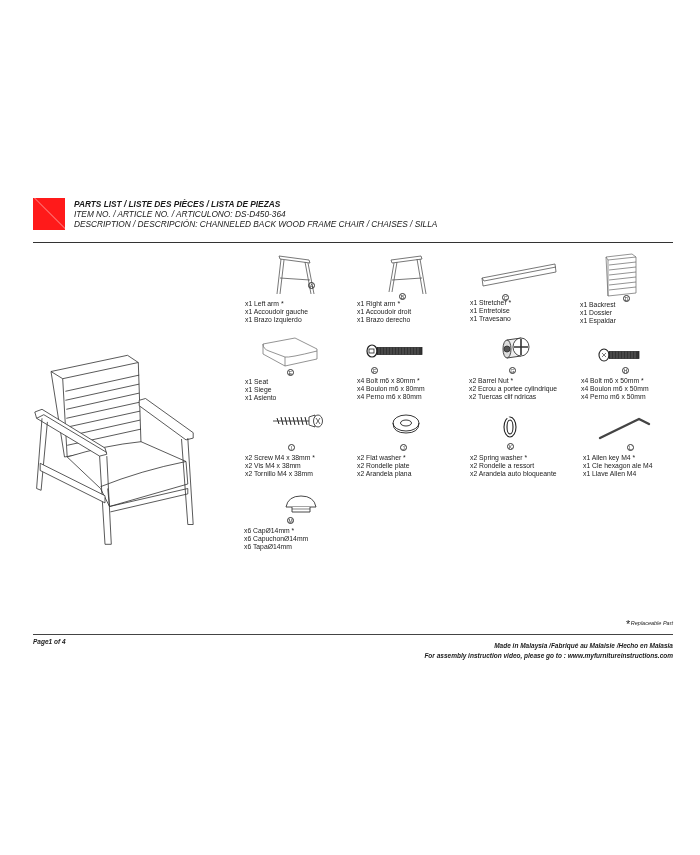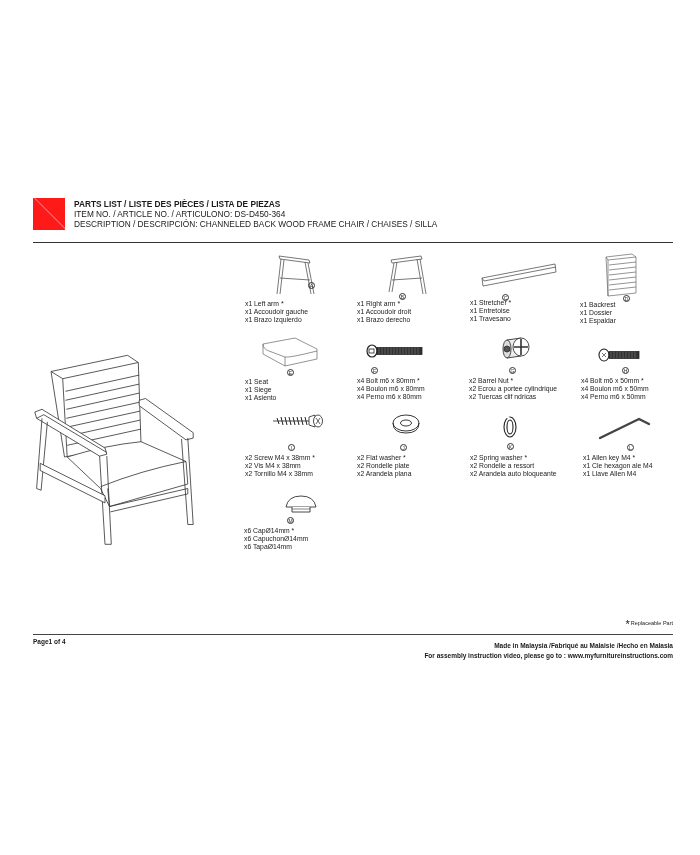--- a/index.html
+++ b/index.html
@@ -1,18 +1,18 @@
 <!DOCTYPE html>
 <html><head>
 <meta charset="utf-8">
 <style>
   html, body { margin: 0; padding: 0; background: #ffffff; }
   body { width: 700px; height: 855px; position: relative; overflow: hidden;
          font-family: "Liberation Sans", sans-serif; color: #1a1a1a; }
-  .abs { position: absolute; }
+  .abs { position: absolute; font-style: italic; }
   .logo-square { left: 33px; top: 198px; width: 32px; height: 32px; background: #ff1a1a;
                  overflow: hidden; }
   .logo-square::after { content: ""; position: absolute; left: -6px; top: 15px; width: 46px; height: 1px;
                         background: #ff7070; transform: rotate(45deg); }
   .hdr { left: 74px; font-size: 8.3px; line-height: 10px; white-space: nowrap; }
   .hdr.title { top: 199px; font-weight: bold; }
   .hdr.item { top: 209px; }
   .hdr.desc { top: 219px; }
   .rule { height: 1px; background: #333; }
   .rule.top { left: 33px; top: 242px; width: 640px; }

